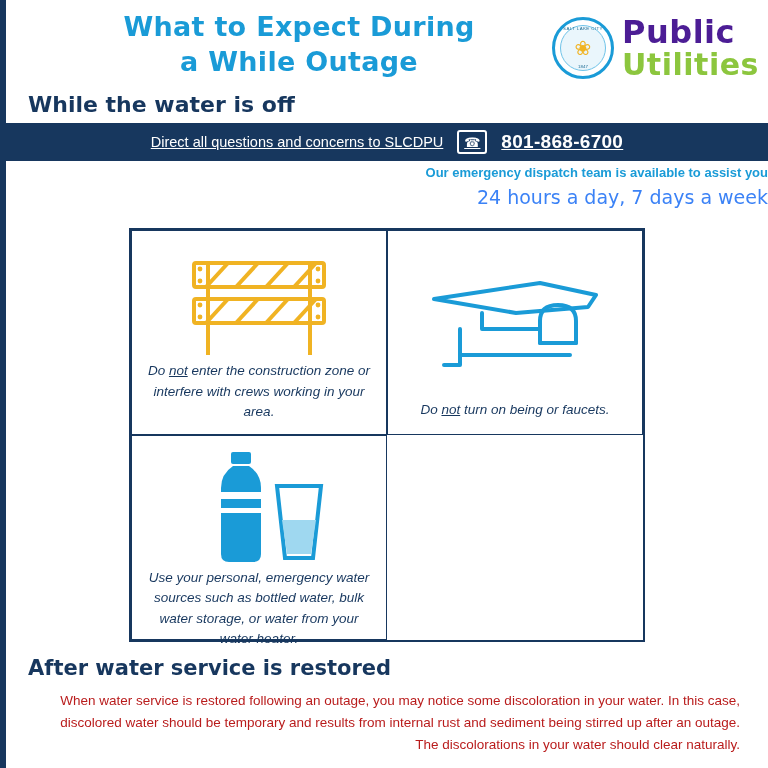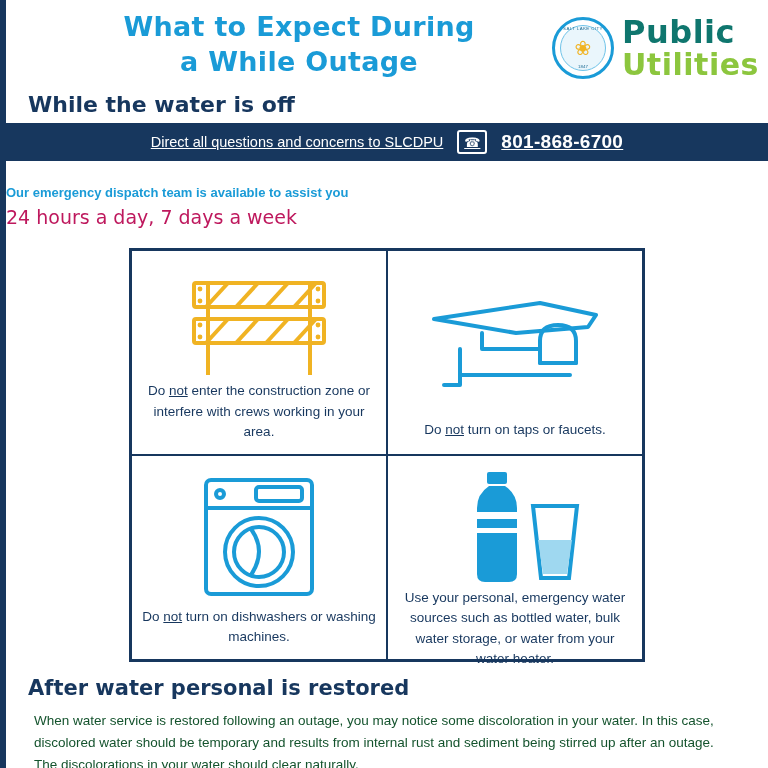--- a/index.html
+++ b/index.html
@@ -96,21 +96,21 @@
     color: #1a6a93;
   }
   .logo-words {
     margin-left: 8px;
     line-height: 1;
   }
   .logo-words .w1 {
     font-family: "DejaVu Sans", sans-serif;
     font-size: 32px;
     font-weight: bold;
-    color: #0f766e;
+    color: #4c1d95;
     letter-spacing: .5px;
   }
   .logo-words .w2 {
     font-family: "DejaVu Sans", sans-serif;
     font-size: 30px;
     font-weight: bold;
     color: #8cc63e;
     letter-spacing: .5px;
     margin-top: 2px;
   }
@@ -150,31 +150,31 @@
     line-height: 1;
   }
   .phone-number {
     font-size: 19px;
     font-weight: bold;
     letter-spacing: .3px;
   }
 
   
   .dispatch {
-    text-align: left;
-    padding-top: 24px;
+    text-align: right;
+    padding-top: 4px;
   }
   .dispatch .d1 {
     font-size: 13px;
     font-weight: bold;
     color: #1a9bd7;
   }
   .dispatch .d2 {
     font-size: 19px;
-    color: #be185d;
+    color: #3b82f6;
     margin-top: 6px;
     font-family: "DejaVu Sans", sans-serif;
   }
 
   
   .grid {
     width: 516px;
     margin: 20px auto 0 auto;
     border: 2px solid #17375e;
     display: grid;
@@ -195,41 +195,42 @@
     align-items: center;
     justify-content: center;
     width: 100%;
   }
   .cell .cap {
     text-align: center;
     font-size: 13.5px;
     line-height: 1.5;
     color: #17375e;
     padding-bottom: 4px;
+    font-style: italic;
   }
   .cell .cap u { text-decoration: underline; }
   .cell-faucet .cap, .cell-bottle .cap { padding-bottom: 6px; }
 
   
   .footer {
     padding: 14px 22px 0 22px;
   }
   .footer h2 {
     margin: 0;
     font-family: "DejaVu Sans", sans-serif;
     font-size: 21px;
     font-weight: bold;
     color: #17375e;
   }
   .footer p {
     margin: 10px 6px 0 6px;
     font-size: 13.5px;
     line-height: 1.62;
-    color: #14532d;
-    text-align: left;
+    color: #b91c1c;
+    text-align: right;
   }
 </style>
 </head>
 <body>
 
 <div class="page">
 
   <div class="header">
     <div class="header-title">
       <div class="line">What to Expect During</div>
@@ -305,42 +306,24 @@
             <path d="M14 30 L120 14 L176 26 L168 38 L96 44 Z"></path>
             <path d="M62 44 L62 60 L120 60 L120 52"></path>
             <path d="M120 52 q0 -16 18 -16 q18 0 18 16 l0 22 l-36 0 Z"></path>
             <path d="M40 60 L40 86 L150 86"></path>
             <path d="M40 86 L40 96 L24 96"></path>
             <path d="M120 74 L156 74"></path>
           </g>
         </svg>
       </div>
       <div class="cap">
-        <span>Do </span><u>not</u><span> turn on taps or faucets.</span>
-      </div>
-    </div>
-
-    <div class="cell cell-washer">
-      <div class="art">
-        <svg width="130" height="130" viewBox="0 0 130 130" aria-hidden="true">
-          <g stroke="#1a9bd7" stroke-width="4" fill="none">
-            <rect x="12" y="8" width="106" height="114" rx="5"></rect>
-            <line x1="12" y1="36" x2="118" y2="36"></line>
-            <circle cx="26" cy="22" r="4"></circle>
-            <rect x="62" y="15" width="46" height="14" rx="3"></rect>
-            <circle cx="65" cy="80" r="34"></circle>
-            <circle cx="65" cy="80" r="25"></circle>
-            <path d="M57 57 q16 22 0 46"></path>
-          </g>
-        </svg>
-      </div>
-      <div class="cap">
-        <span>Do </span><u>not</u><span> turn on dishwashers or washing machines.</span>
-      </div>
-    </div>
+        <span>Do </span><u>not</u><span> turn on being or faucets.</span>
+      </div>
+    </div>
+
 
     <div class="cell cell-bottle">
       <div class="art">
         <svg width="140" height="120" viewBox="0 0 140 120" aria-hidden="true">
           <g fill="#1a9bd7">
             <rect x="42" y="4" width="20" height="12" rx="2"></rect>
             <path d="M44 18 q-12 8 -12 22 l0 66 q0 8 8 8 l24 0 q8 0 8 -8 l0 -66 q0 -14 -12 -22 Z"></path>
           </g>
           <rect x="32" y="44" width="40" height="7" fill="#ffffff"></rect>
           <rect x="32" y="60" width="40" height="5" fill="#ffffff"></rect>
@@ -351,17 +334,17 @@
         </svg>
       </div>
       <div class="cap">
         <span>Use your personal, emergency water sources such as bottled water, bulk water storage, or water from your water heater.</span>
       </div>
     </div>
 
   </div>
 
   <div class="footer">
-    <h2>After water personal is restored</h2>
+    <h2>After water service is restored</h2>
     <p>When water service is restored following an outage, you may notice some discoloration in your water. In this case, discolored water should be temporary and results from internal rust and sediment being stirred up after an outage. The discolorations in your water should clear naturally.</p>
   </div>
 
 </div>
 
 </body></html>

